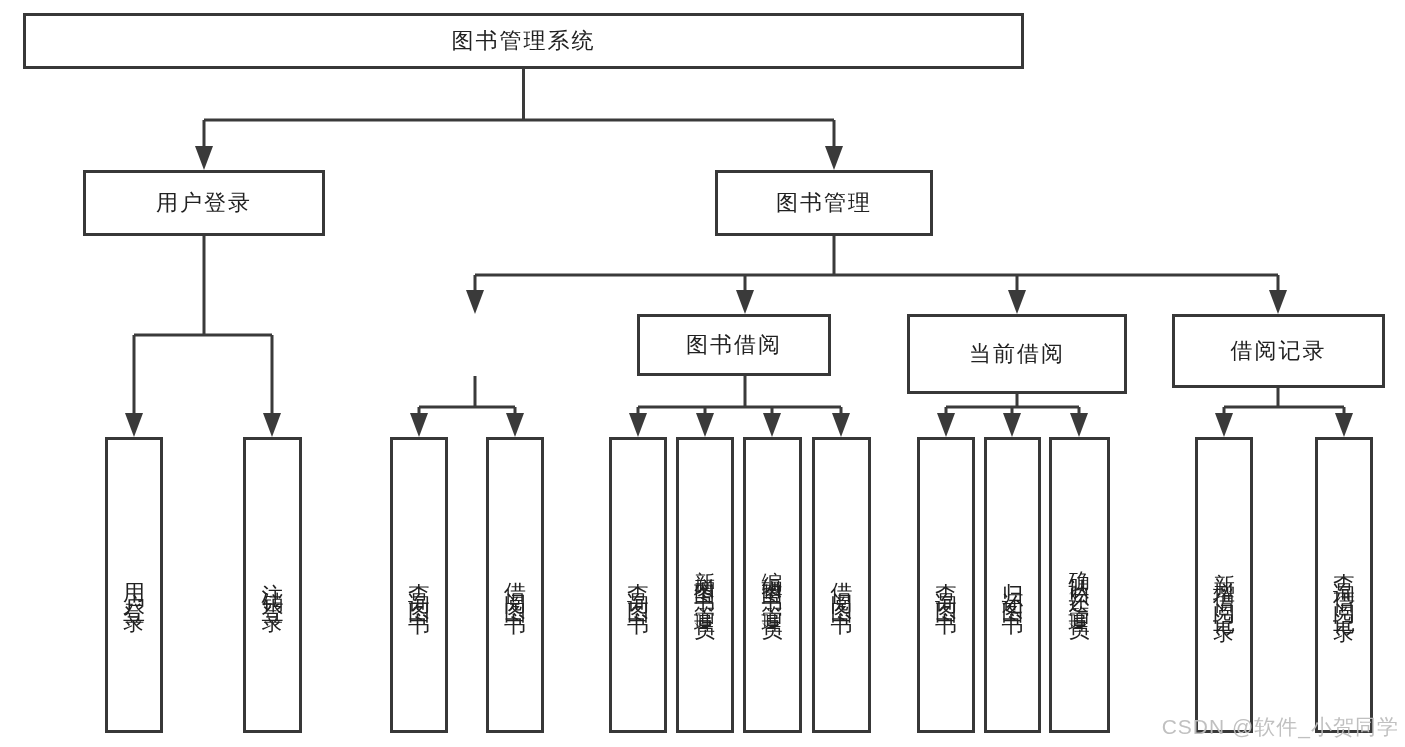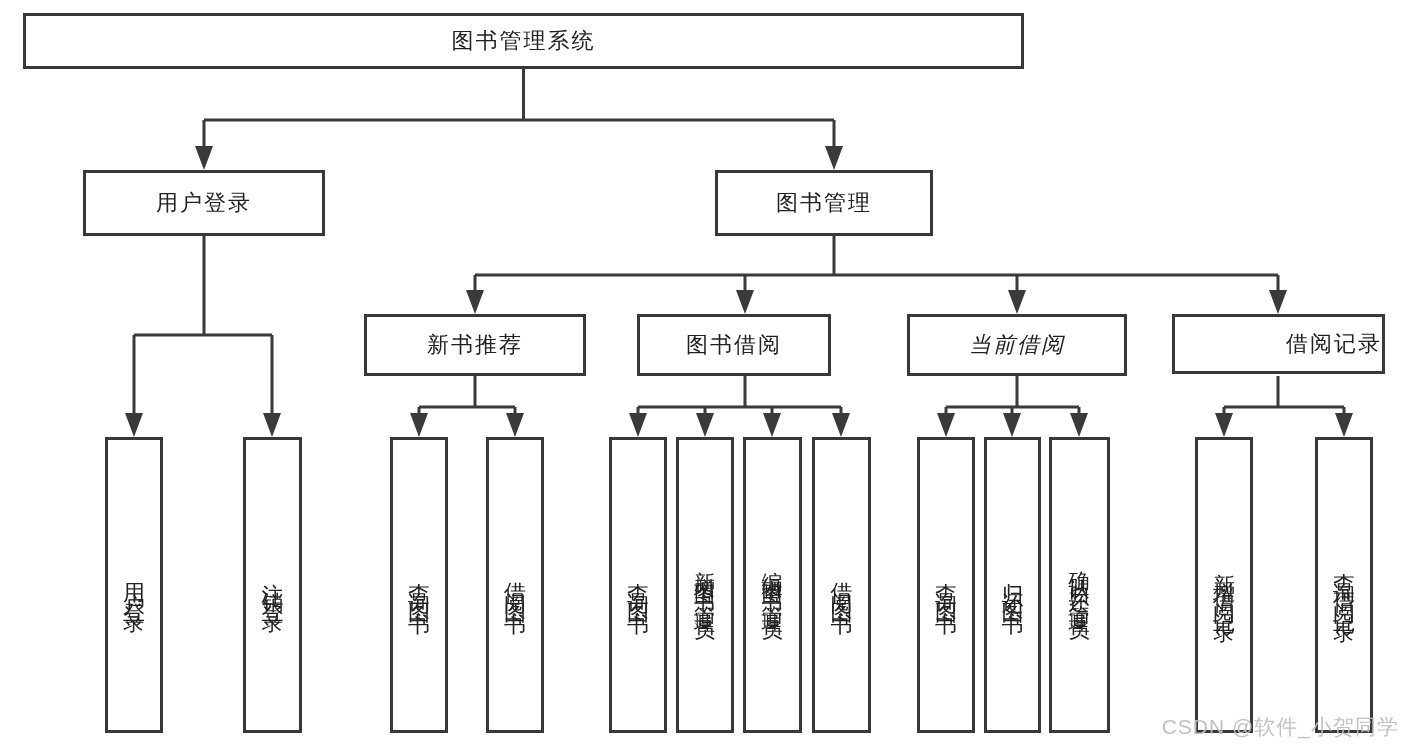--- a/index.html
+++ b/index.html
@@ -118,30 +118,27 @@
     <span class="hlabel">图书管理系统</span>
   </div>
 
   <div class="box" style="left:83px; top:170px; width:242px; height:66px;">
     <span class="hlabel">用户登录</span>
   </div>
   <div class="box" style="left:715px; top:170px; width:218px; height:66px;">
     <span class="hlabel">图书管理</span>
   </div>
 
-  <div class="box" style="left:364px; top:314px; width:222px; height:62px;">
-    <span class="hlabel">新书推荐</span>
-  </div>
   <div class="box" style="left:637px; top:314px; width:194px; height:62px;">
     <span class="hlabel">图书借阅</span>
   </div>
-  <div class="box" style="left:907px; top:314px; width:220px; height:62px;font-style:italic;">
+  <div class="box" style="left:907px; top:314px; width:220px; height:80px;">
     <span class="hlabel">当前借阅</span>
   </div>
-  <div class="box" style="left:1172px; top:314px; width:213px; height:60px;justify-content:flex-end;">
+  <div class="box" style="left:1172px; top:314px; width:213px; height:74px;">
     <span class="hlabel">借阅记录</span>
   </div>
 
   <div class="box" style="left:105px; top:437px; width:58px; height:296px;">
     <span class="vlabel">用户登录</span>
   </div>
   <div class="box" style="left:243px; top:437px; width:59px; height:296px;">
     <span class="vlabel">注销登录</span>
   </div>
 

